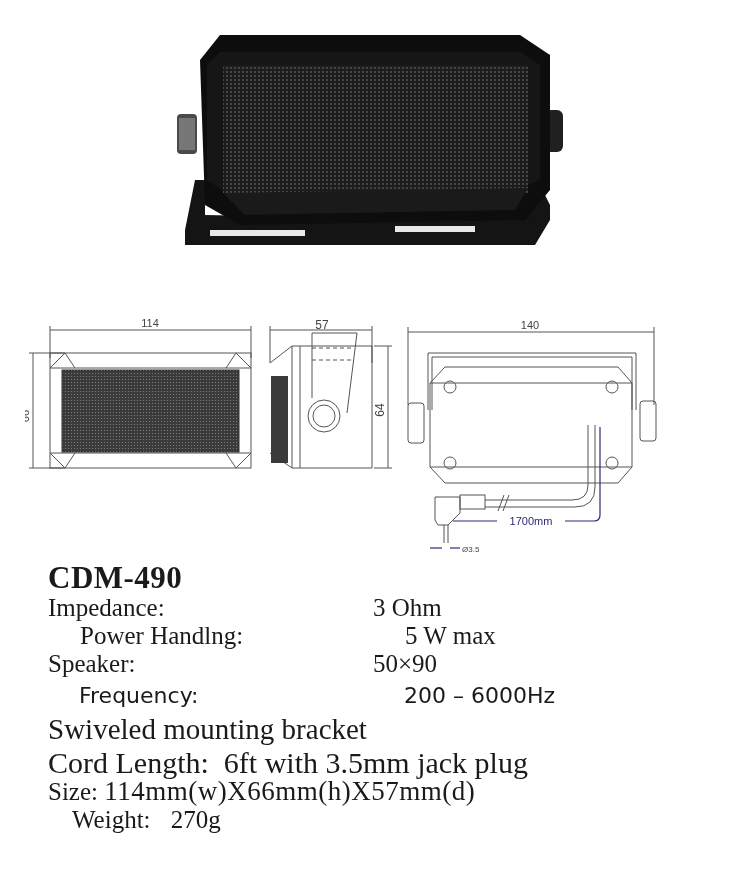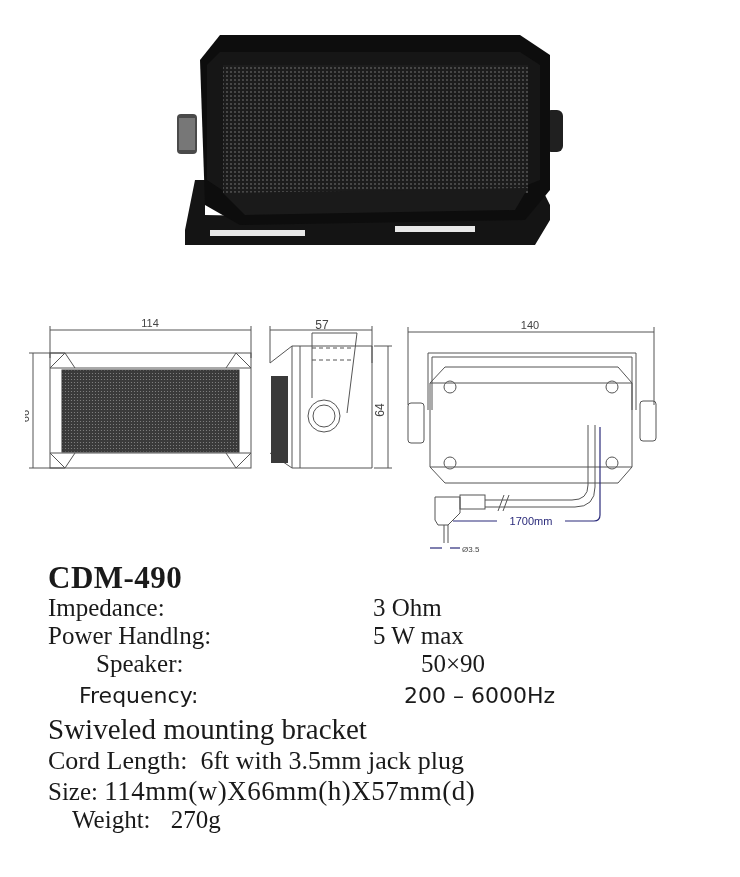--- a/index.html
+++ b/index.html
@@ -134,33 +134,33 @@
     <text x="131" y="210" font-size="11" fill="#2a2a7a" text-anchor="middle" font-family="Liberation Serif, serif">1700mm</text>
     <text x="62" y="237" font-size="8" fill="#444">Ø3.5</text>
   </svg>
 </div>
 
 <div class="spec title">CDM-490</div>
 
 <div class="spec row" style="top:594px;">
   <span class="lbl">Impedance:</span><span>3 Ohm</span>
 </div>
-<div class="spec row" style="top:622px;">
+<div class="spec row" style="top:622px;margin-left:32px;">
   <span class="lbl">Power Handlng:</span><span>5 W max</span>
 </div>
-<div class="spec row" style="top:650px;margin-left:48px;">
+<div class="spec row" style="top:650px;">
   <span class="lbl">Speaker:</span><span>50×90</span>
 </div>
 <div class="spec row sans" style="top:682px;">
   <span class="lbl">Frequency:</span><span>200 – 6000Hz</span>
 </div>
 
 <div class="spec" style="top:713px;font-size:29px;">Swiveled mounting bracket</div>
 
-<div class="spec" style="top:746px;font-size:26px;">
+<div class="spec" style="top:746px;font-size:30px;">
   <span>Cord Length:</span>&nbsp;
   <span>6ft with 3.5mm jack plug</span>
 </div>
 
 <div class="spec" style="top:776px;font-size:25px;">
   <span>Size:</span>
   <span style="display:inline-block;font-size:27px;letter-spacing:0.5px;">114mm(w)X66mm(h)X57mm(d)</span>
 </div>
 
 <div class="spec" style="top:806px;font-size:25px;margin-left:24px;">

